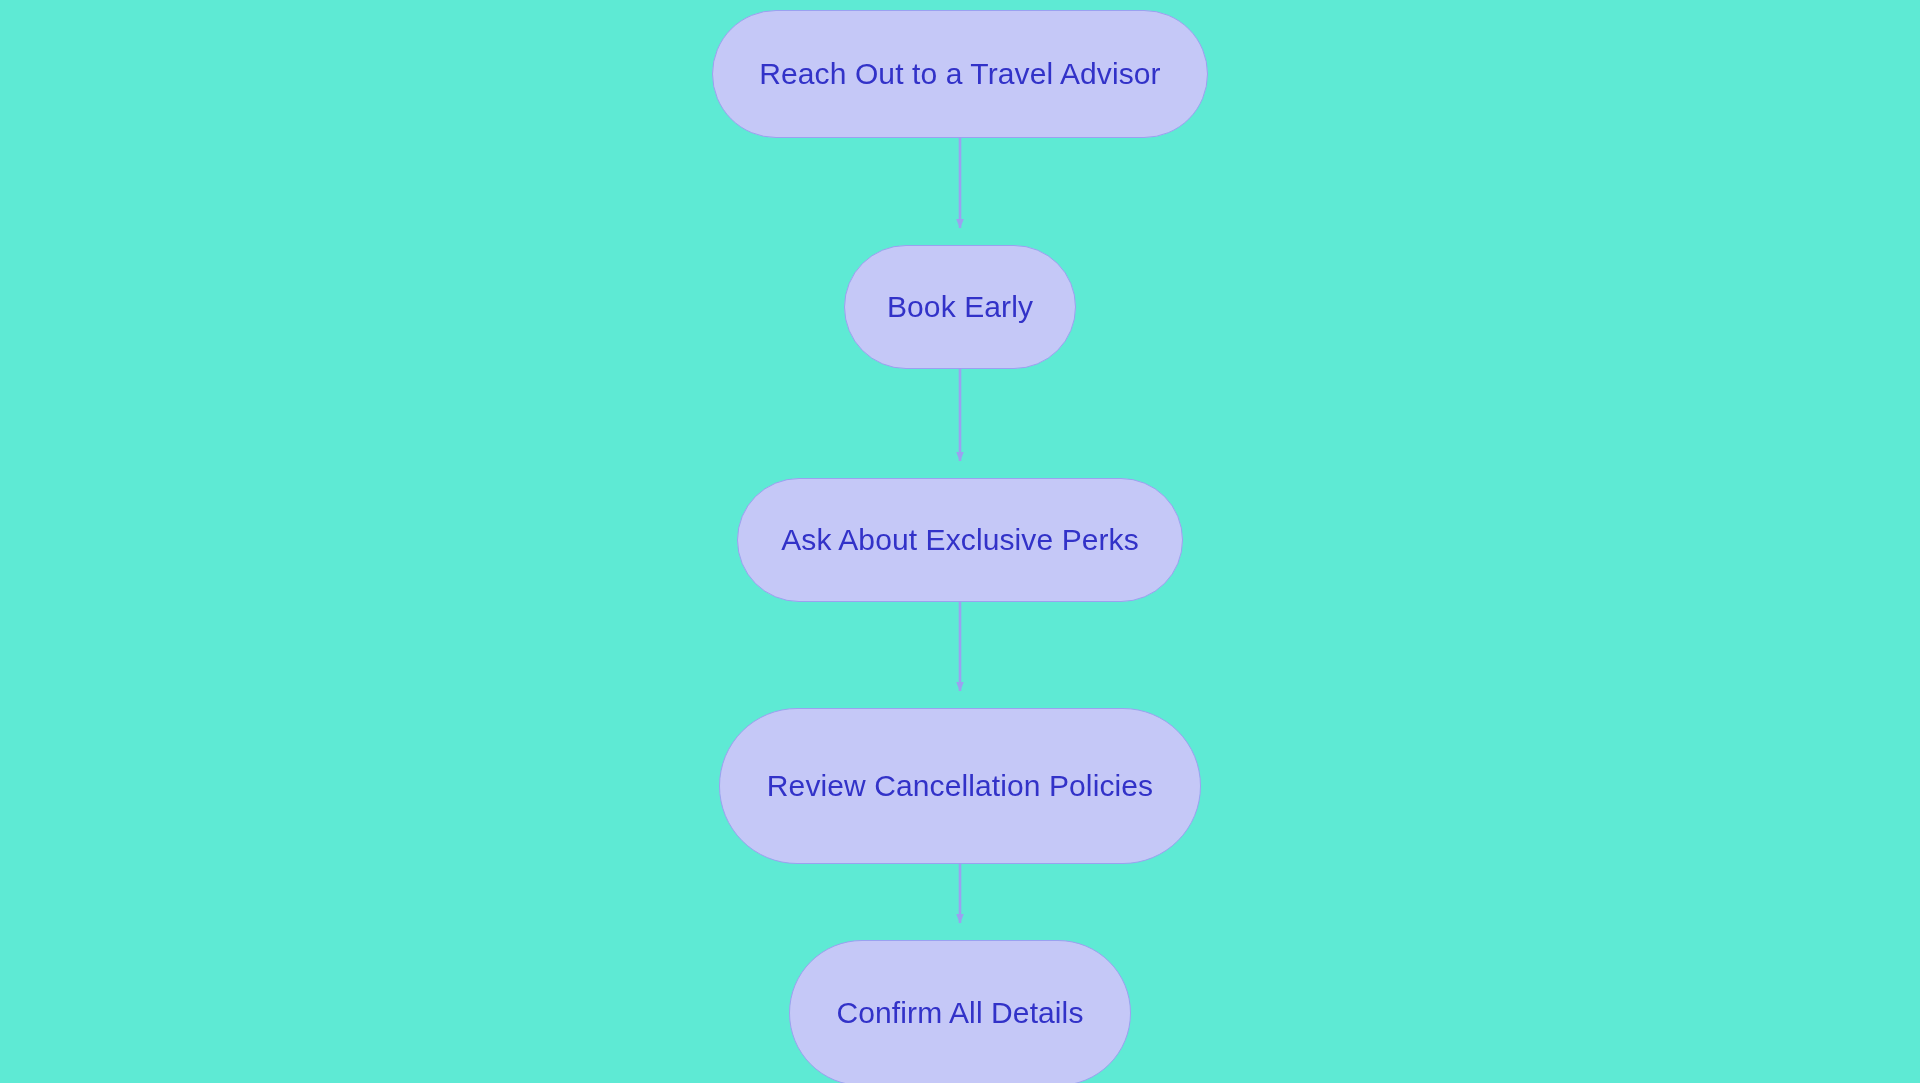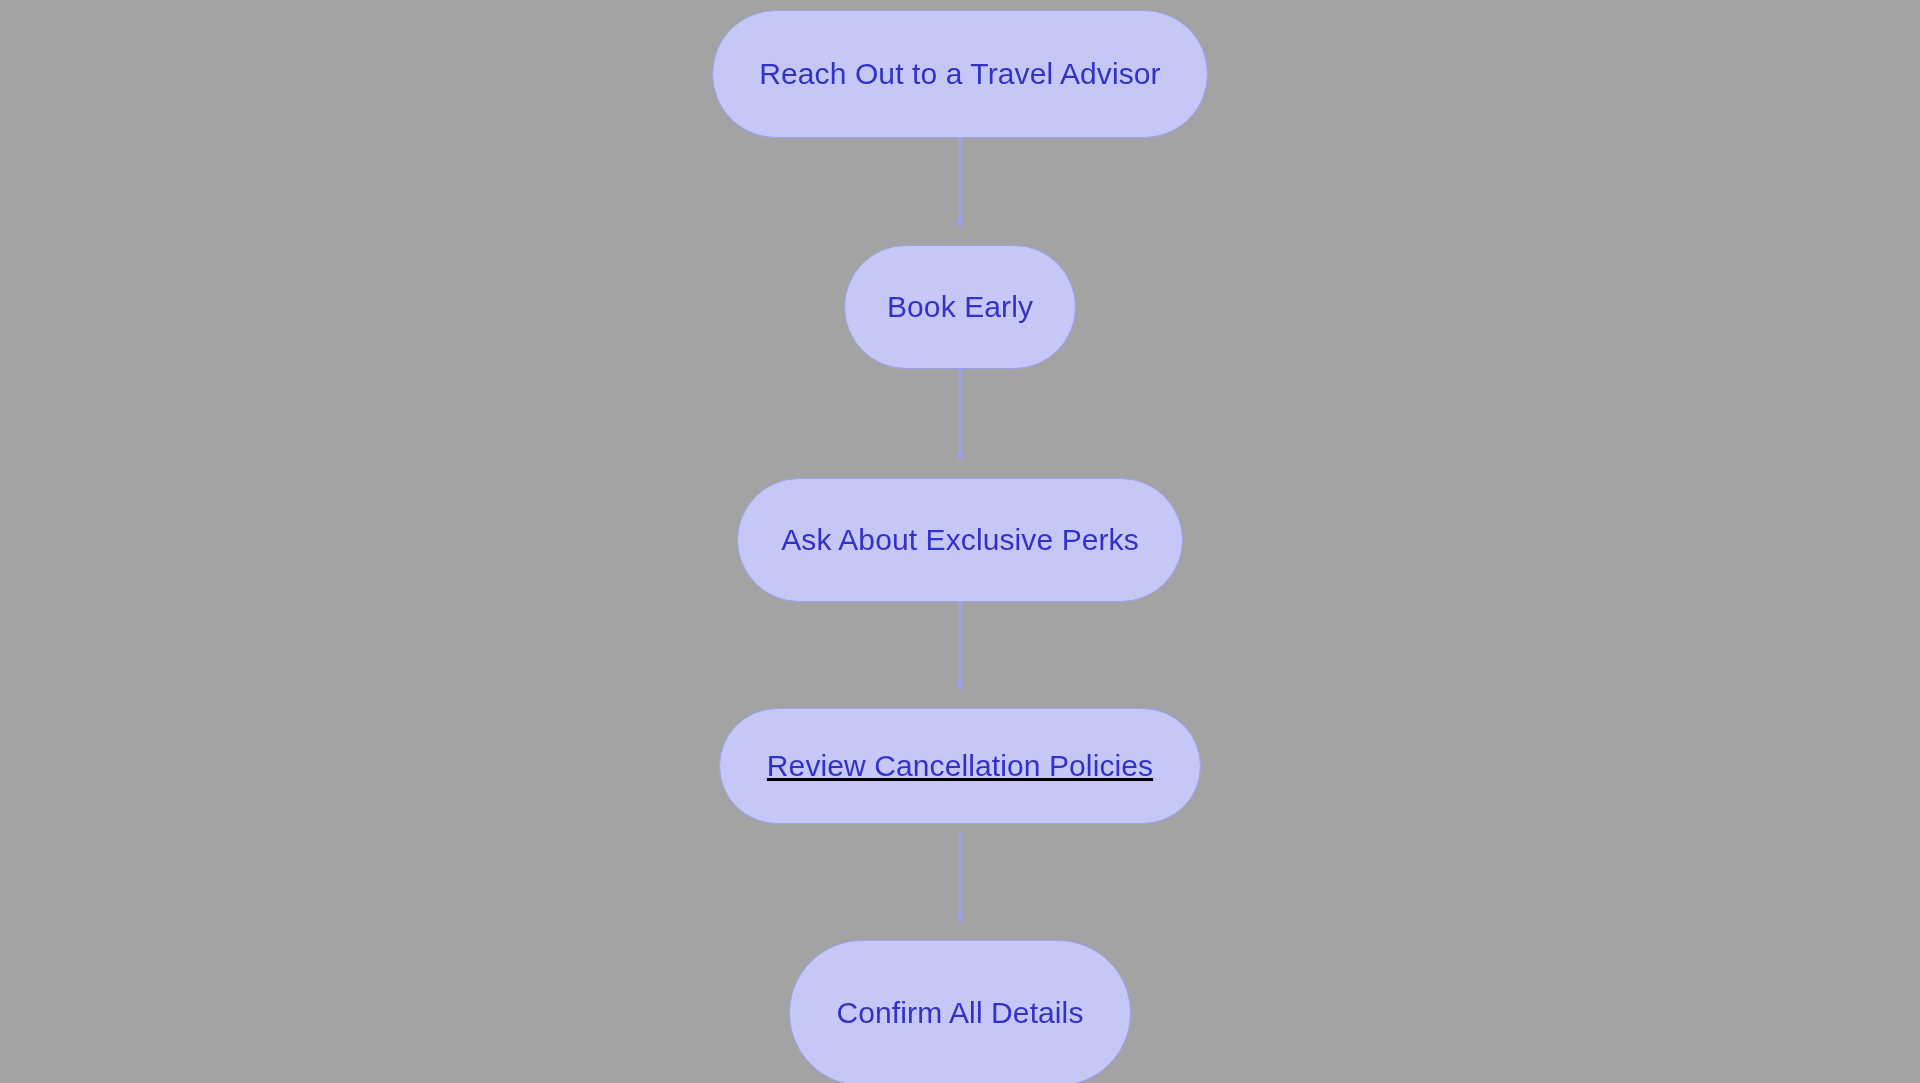--- a/index.html
+++ b/index.html
@@ -12,21 +12,21 @@
     width: 1920px;
     height: 1083px;
     overflow: hidden;
     font-family: "Liberation Sans", "DejaVu Sans", sans-serif;
   }
 
   #flowchart-canvas {
     position: relative;
     width: 1920px;
     height: 1083px;
-    background: #a3a3a3;
+    background: #5eead4;
   }
 
   .edge-layer {
     position: absolute;
     left: 0;
     top: 0;
     width: 1920px;
     height: 1083px;
     pointer-events: none;
   }
@@ -50,21 +50,21 @@
     letter-spacing: 0.1px;
     white-space: nowrap;
     line-height: 1;
     text-align: center;
   }
 
   
   #node-0 { left: 960px; top: 10px;  width: 496px; height: 128px; }
   #node-1 { left: 960px; top: 245px; width: 232px; height: 124px; }
   #node-2 { left: 960px; top: 478px; width: 446px; height: 124px; }
-  #node-3 { left: 960px; top: 708px; width: 482px; height: 116px; text-decoration: underline; }
+  #node-3 { left: 960px; top: 708px; width: 482px; height: 156px; }
   #node-4 { left: 960px; top: 940px; width: 342px; height: 146px; }
 </style>
 </head>
 <body>
 
 <div id="flowchart-canvas">
 
   <svg class="edge-layer" width="1920" height="1083" viewBox="0 0 1920 1083" xmlns="http://www.w3.org/2000/svg">
     <defs>
       <marker id="arrowhead" markerWidth="10" markerHeight="8" refX="9.5" refY="4" orient="auto" markerUnits="userSpaceOnUse">

